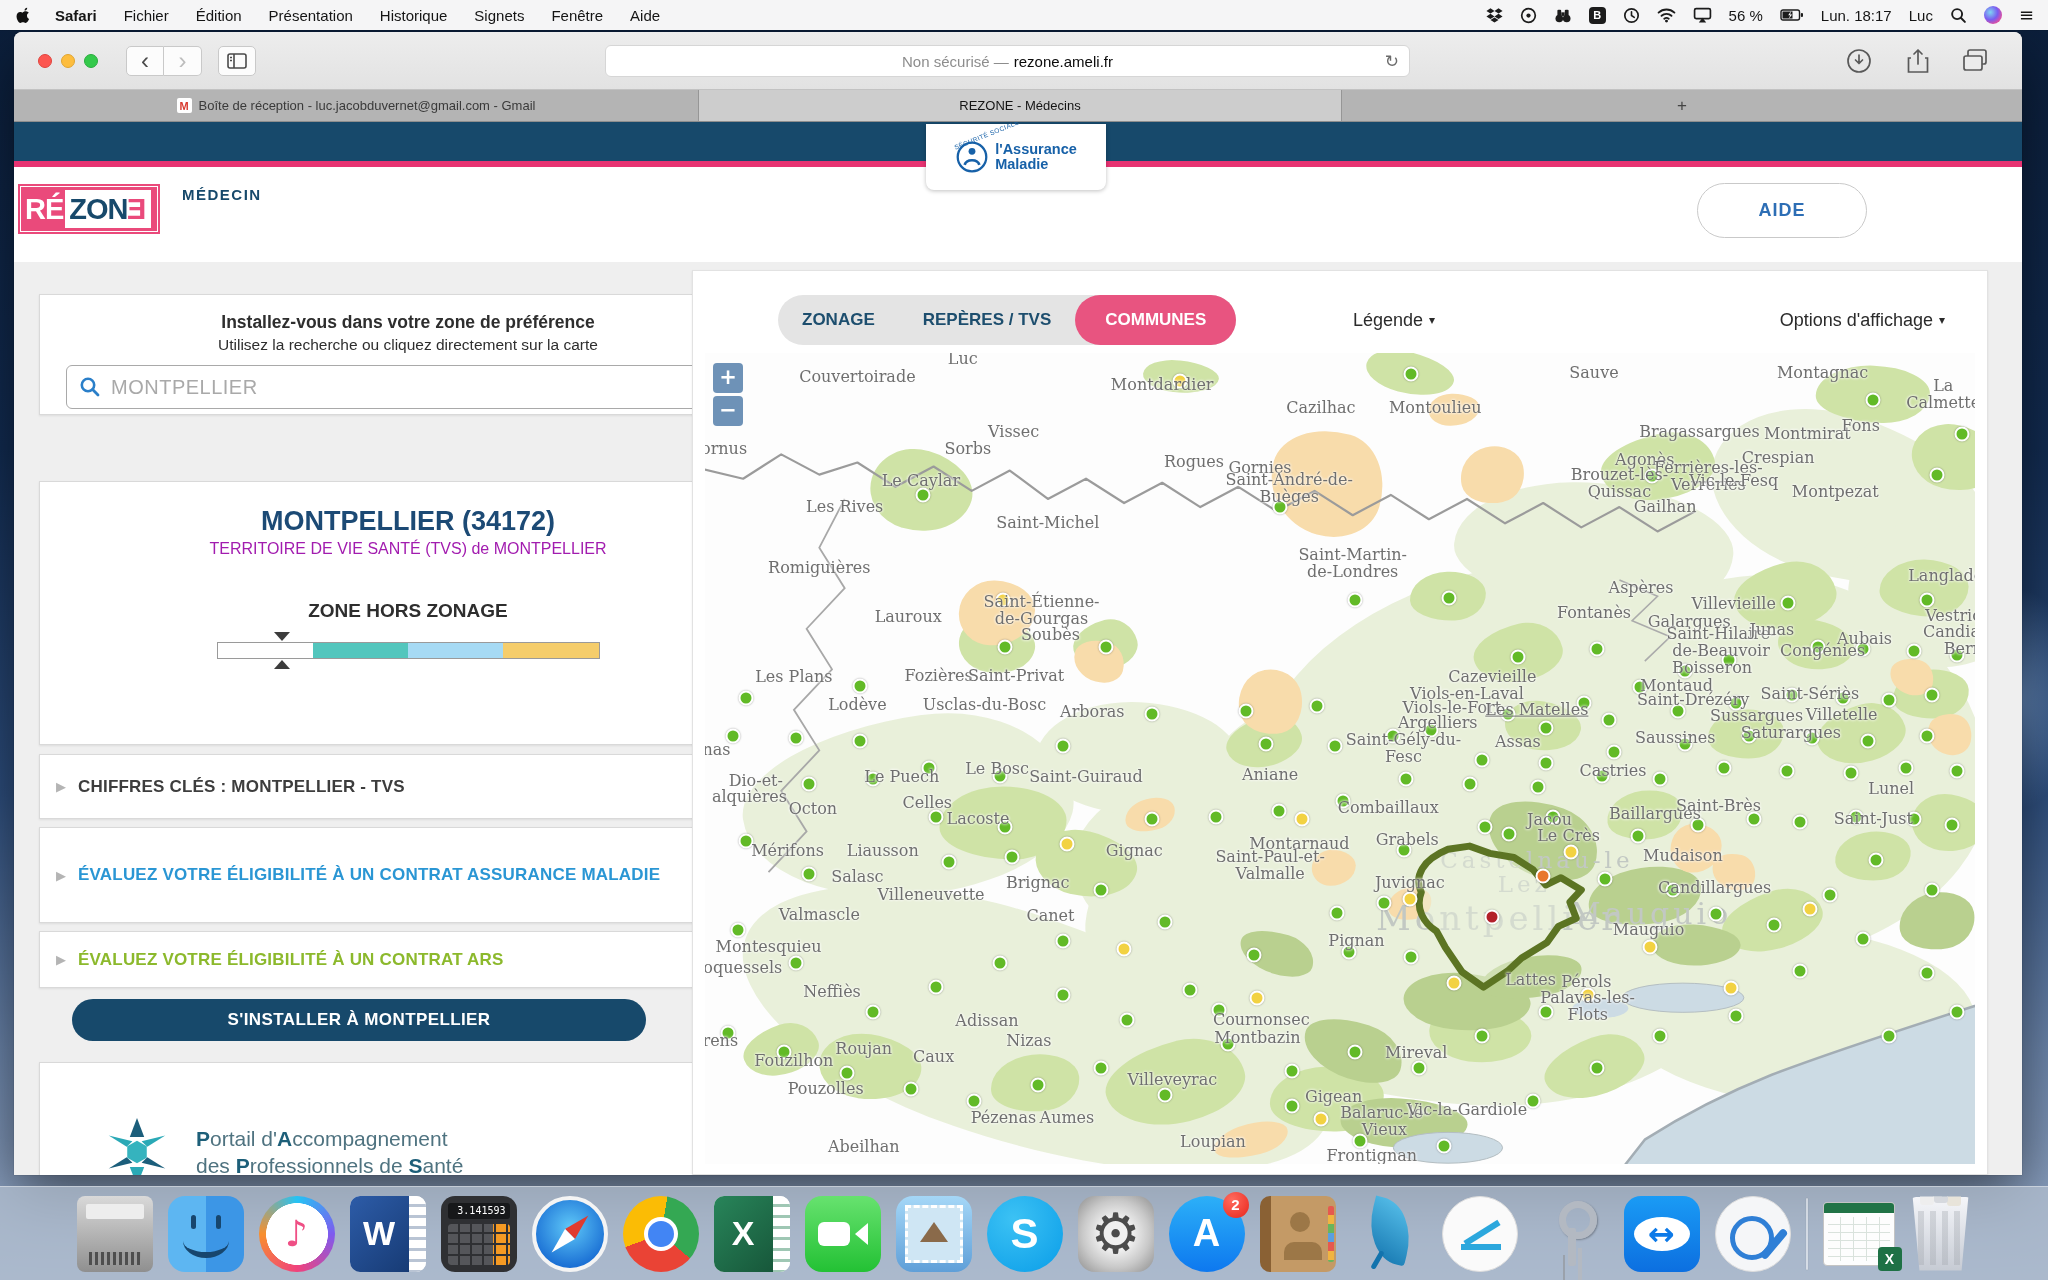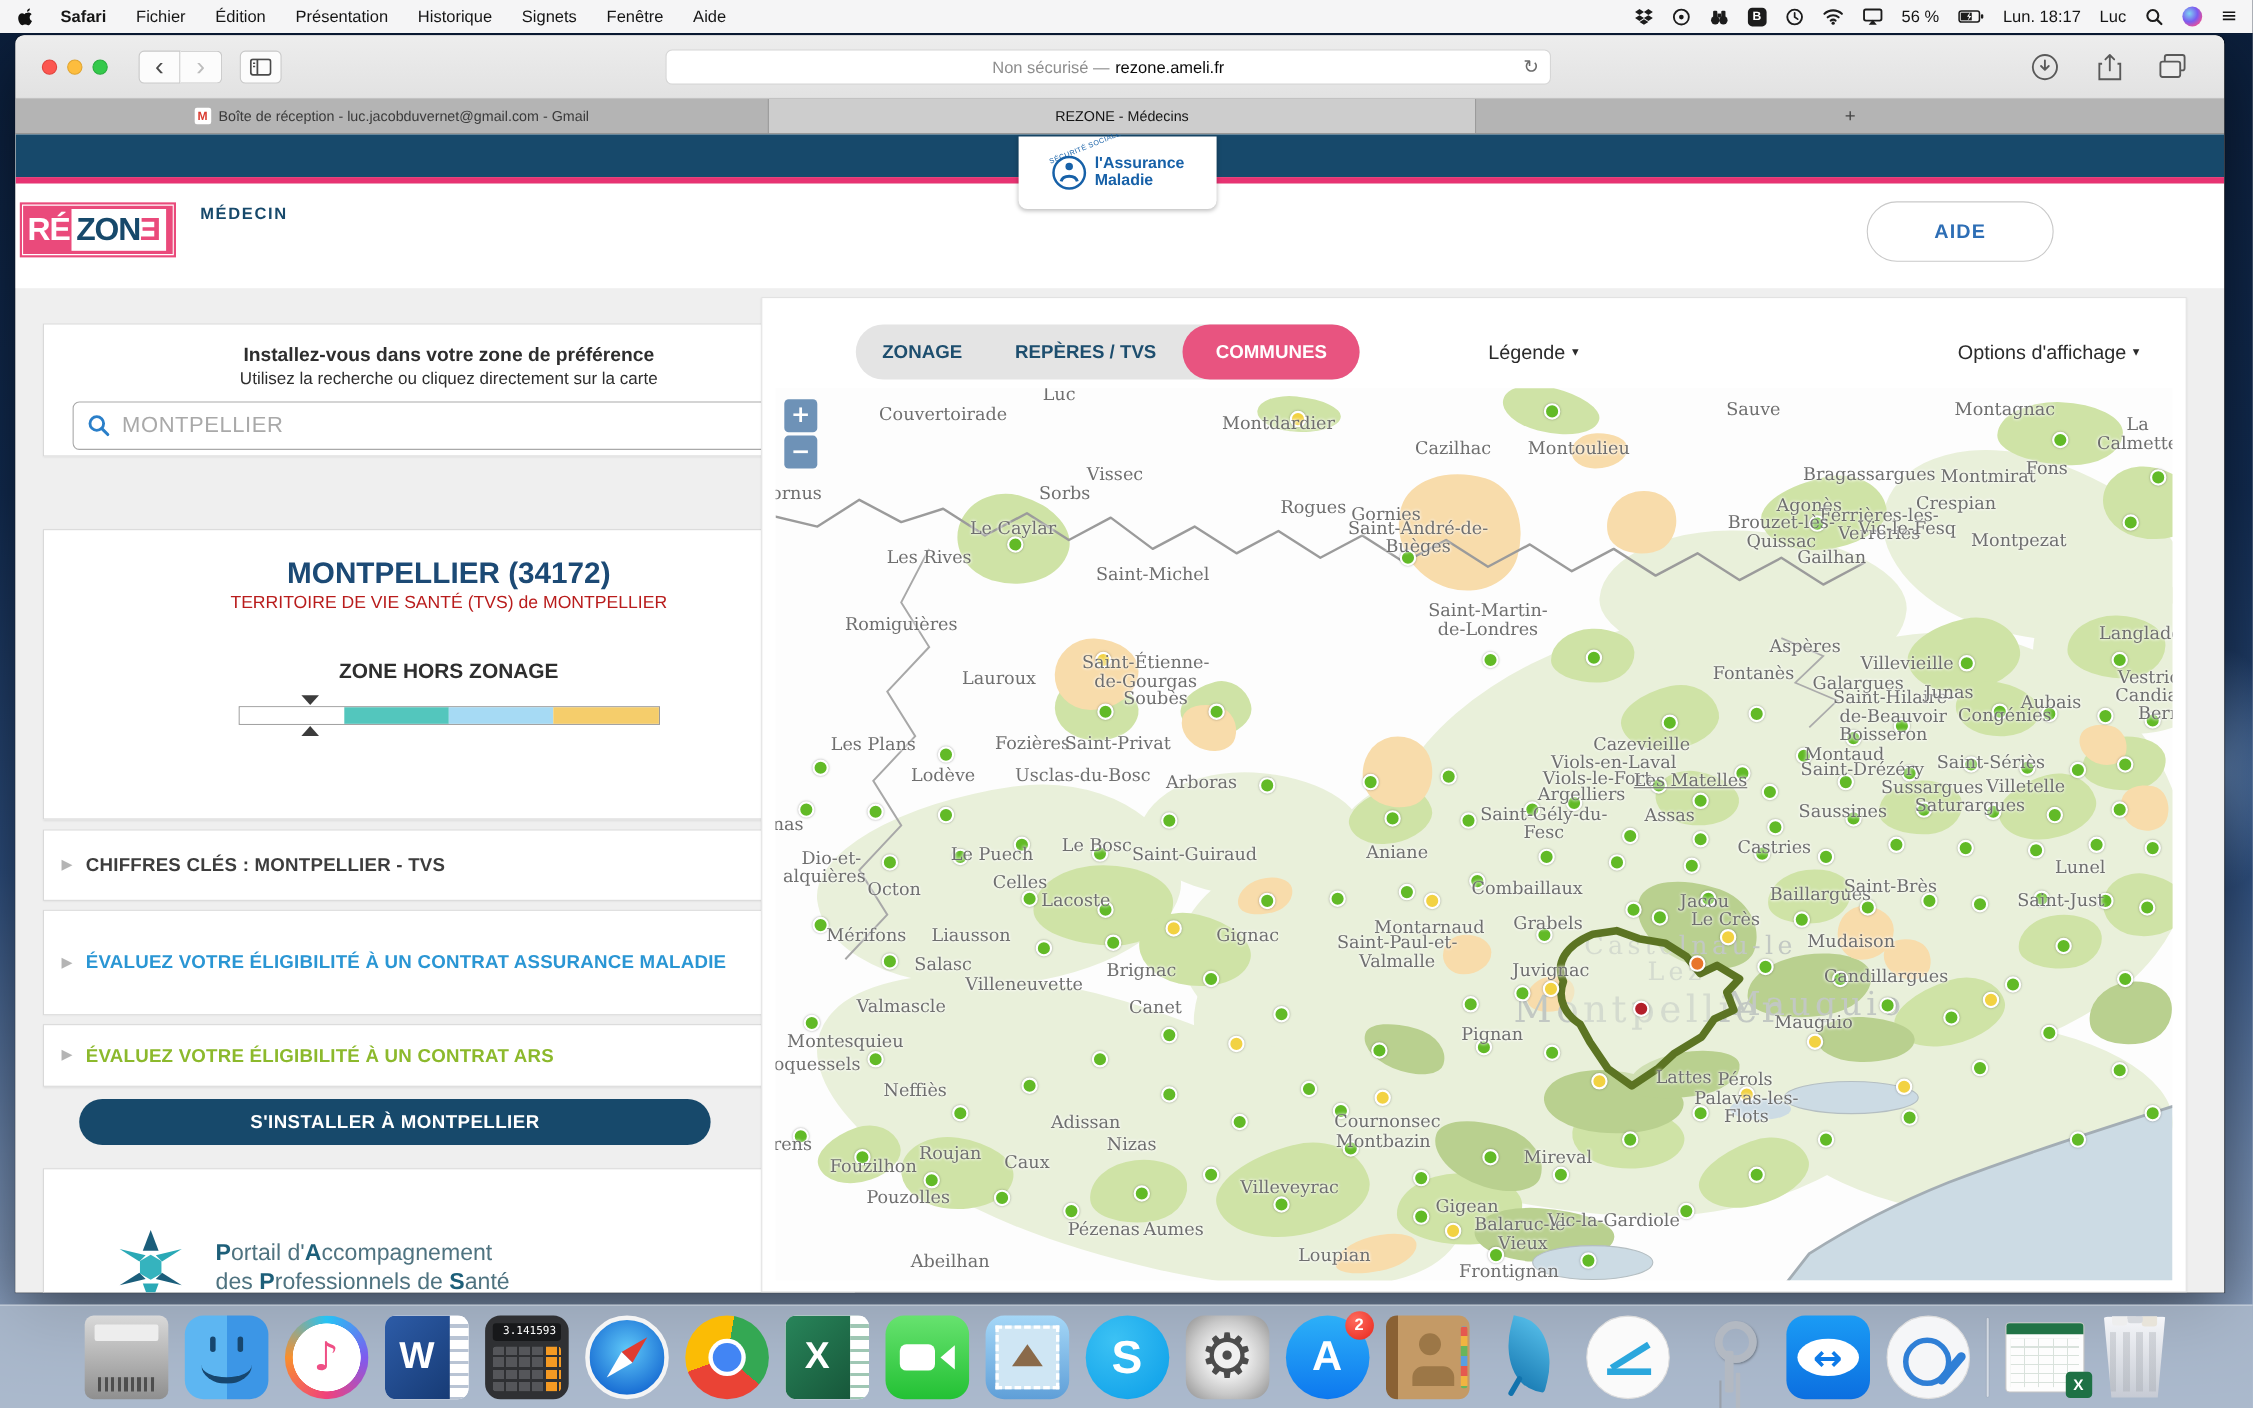--- a/index.html
+++ b/index.html
@@ -88,21 +88,21 @@
   .sc-title{font-size:17.5px;font-weight:bold;color:#2e2e2e;}
   .sc-sub{font-size:15.5px;color:#2e2e2e;margin-top:3px;}
   .sc-inputwrap{position:relative;margin-top:11px;}
   .sc-input{width:100%;height:44px;border:1px solid #a9a9a9;border-radius:6px;padding:0 16px 0 44px;font-size:20px;color:#333;
     font-family:"Liberation Sans",sans-serif;background:#fff;outline:none;}
   .sc-input::placeholder{color:#a9a9a9;letter-spacing:.5px;}
   .sc-search-ic{position:absolute;left:13px;top:11px;}
 
   .zone-card{top:359px;height:264px;text-align:center;padding-top:24px;}
   .zc-commune{font-size:27px;font-weight:bold;color:#1c4a75;}
-  .zc-tvs{font-size:16px;color:#b91c1c;margin-top:3px;}
+  .zc-tvs{font-size:16px;color:#a21caf;margin-top:3px;}
   .zc-status{font-size:19px;font-weight:bold;color:#2e2e2e;margin-top:42px;}
   .zc-barwrap{position:relative;width:383px;margin:10px auto 0;height:37px;}
   .zc-bar{position:absolute;left:0;right:0;top:10px;height:17px;border:1px solid #9a9a9a;display:flex;}
   .zc-bar .seg{flex:1;}
   .zc-mark{position:absolute;top:0;transform:translateX(-50%);width:0;height:0;
     border-left:8px solid transparent;border-right:8px solid transparent;border-top:9px solid #3c3c3c;}
   .zc-mark.bottom{top:auto;bottom:0;border-top:none;border-bottom:9px solid #3c3c3c;}
   .zc-note{font-size:15.5px;color:#7a7a7a;margin:18px auto 0;width:88%;line-height:1.25;}
 
   .panel{display:flex;align-items:center;padding:0 16px;cursor:pointer;}

